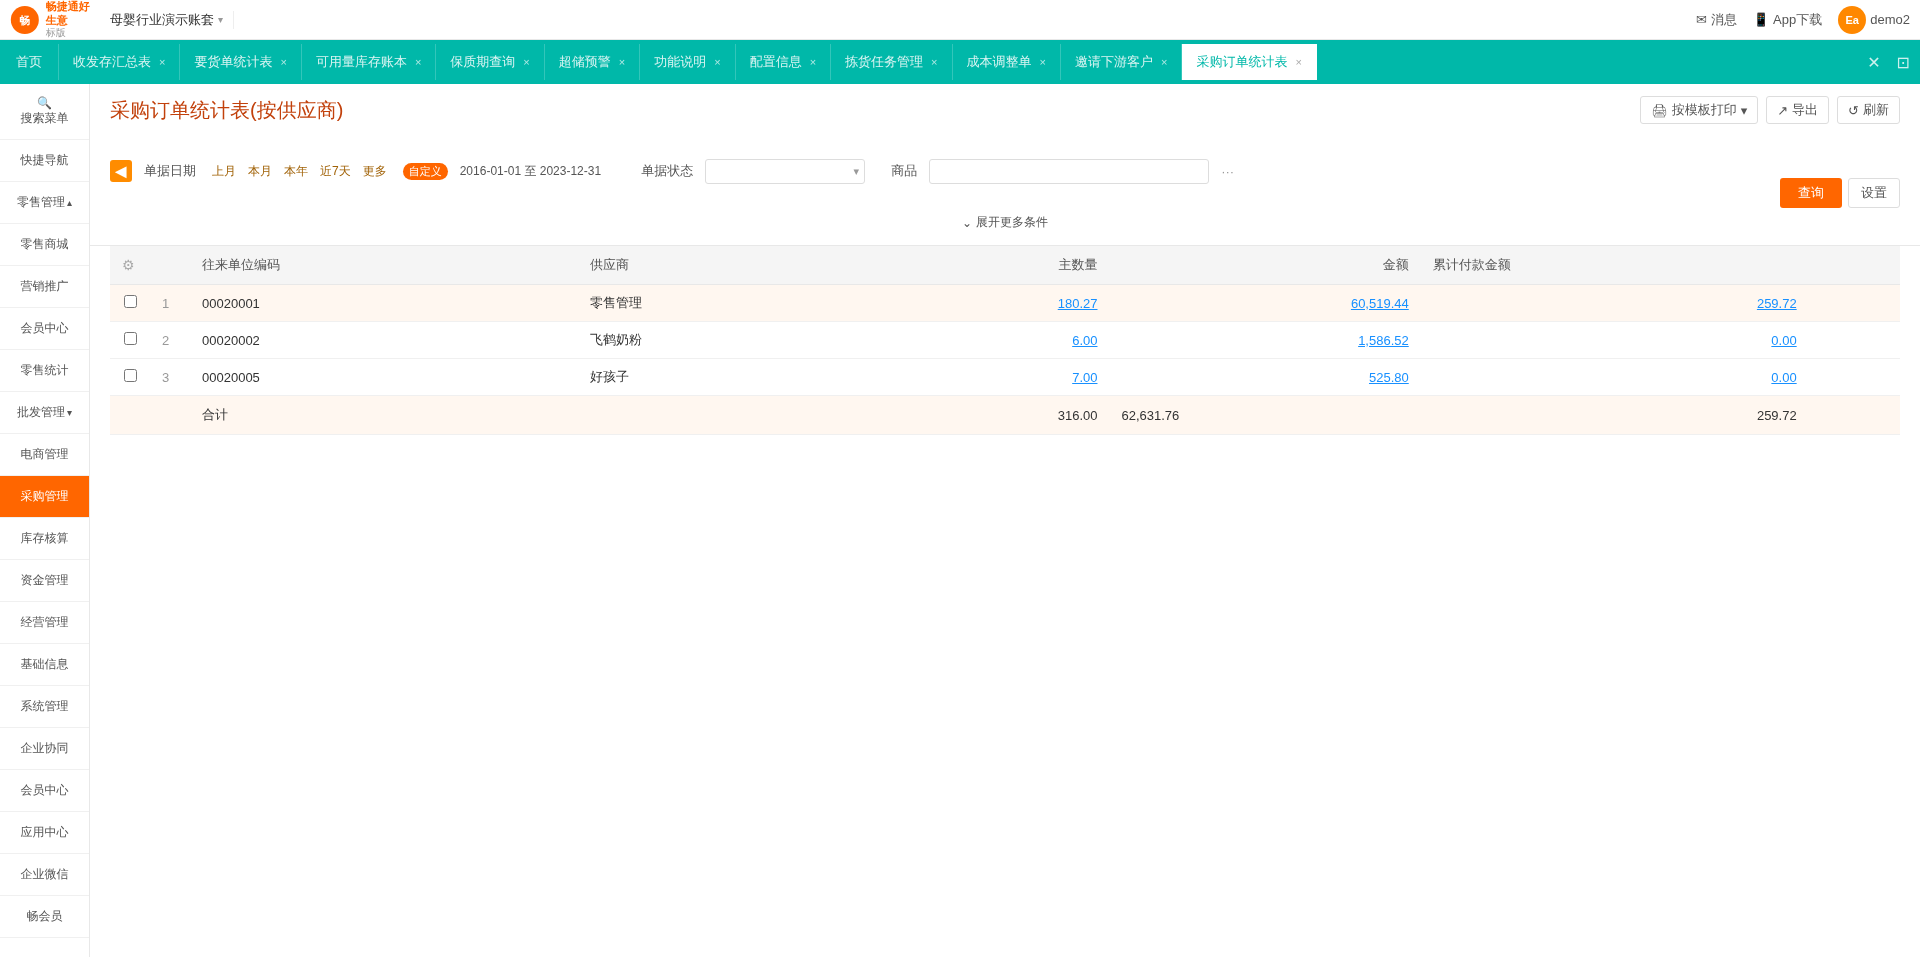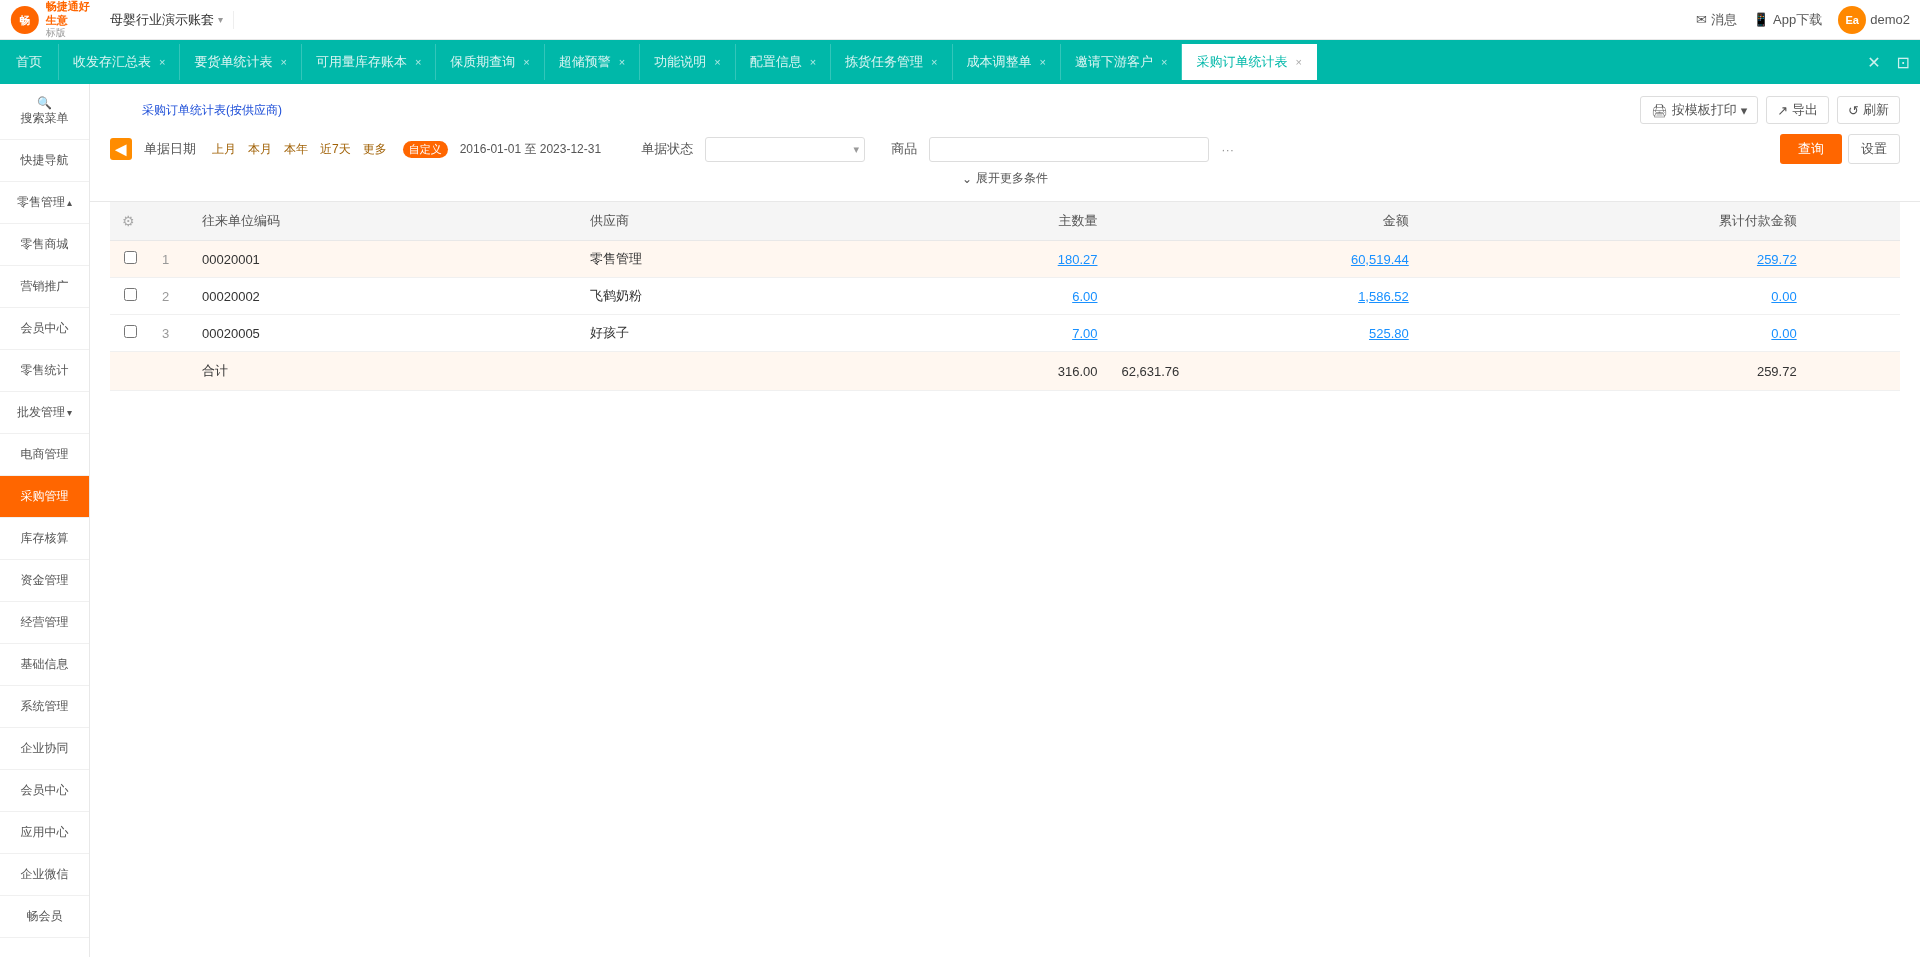--- a/index.html
+++ b/index.html
@@ -31,21 +31,21 @@
     .sidebar { width: 90px; background: #fff; border-right: 1px solid #e8e8e8; display: flex; flex-direction: column; overflow-y: auto; }
     .sidebar-item { padding: 12px 6px; text-align: center; cursor: pointer; color: #555; font-size: 12px; border-bottom: 1px solid #f0f0f0; }
     .sidebar-item.active { background: #ff6600; color: #fff; }
     .sidebar-item.has-arrow { display: flex; align-items: center; justify-content: center; gap: 2px; }
     .sidebar-arrow { font-size: 10px; }
 
     
     .main-content { flex: 1; background: #f0f2f5; overflow-y: auto; }
     .page-container { margin: 0; background: #fff; min-height: 100%; }
     .page-header { padding: 12px 20px 0 20px; display: flex; align-items: center; justify-content: space-between; }
-    .page-title { font-size: 12px; color: #1d4ed8; font-weight: 500; margin-left: 32px; }
+    .page-title { font-size: 20px; color: #c2410c; font-weight: 500; }
     .page-actions { display: flex; align-items: center; gap: 8px; }
     .btn-template { background: #fff; border: 1px solid #ddd; color: #555; padding: 4px 10px; border-radius: 3px; cursor: pointer; font-size: 13px; display: flex; align-items: center; gap: 4px; }
     .btn-export { background: #fff; border: 1px solid #ddd; color: #555; padding: 4px 10px; border-radius: 3px; cursor: pointer; font-size: 13px; display: flex; align-items: center; gap: 4px; }
     .btn-refresh { background: #fff; border: 1px solid #ddd; color: #555; padding: 4px 10px; border-radius: 3px; cursor: pointer; font-size: 13px; display: flex; align-items: center; gap: 4px; }
 
     
     .filter-area { padding: 10px 20px; background: #fff; border-bottom: 1px solid #e8e8e8; }
     .filter-row { display: flex; align-items: center; gap: 12px; flex-wrap: wrap; }
     .filter-toggle { width: 22px; height: 22px; background: #ff8c00; color: white; border-radius: 3px; display: flex; align-items: center; justify-content: center; cursor: pointer; font-size: 14px; font-weight: bold; flex-shrink: 0; }
     .filter-label { color: #555; font-size: 13px; white-space: nowrap; }
@@ -277,21 +277,21 @@
           <div class="select-wrapper">
             <select class="filter-select">
               <option value=""></option>
             </select>
           </div>
 
           <span style="margin-left:14px;" class="filter-label">商品</span>
           <input type="text" class="filter-input" style="min-width: 280px;">
           <span class="more-dots">···</span>
 
-          <div style="margin-left:auto;display:flex;gap:6px;">
+          <div style="margin-left:auto;display:flex;gap:6px;margin-top:44px;">
             <button class="btn-query">查询</button>
             <button class="btn-setting">设置</button>
           </div>
         </div>
         <div class="filter-expand-row">
           <div class="expand-btn">
             <span>⌄</span>
             <span>展开更多条件</span>
           </div>
         </div>
@@ -310,21 +310,21 @@
               </th>
               <th>
                 <span>供应商</span>
               </th>
               <th style="text-align:right;">
                 <span>主数量</span>
               </th>
               <th style="text-align:right;">
                 <span>金额</span>
               </th>
-              <th style="text-align:right;">
+              <th style="">
                 <span>累计付款金额</span>
               </th>
               <th></th>
             </tr>
           </thead>
           <tbody id="table-body">
           <tr class="row-odd">
     <td style="text-align:center;">
       <input type="checkbox" style="">
     </td>

